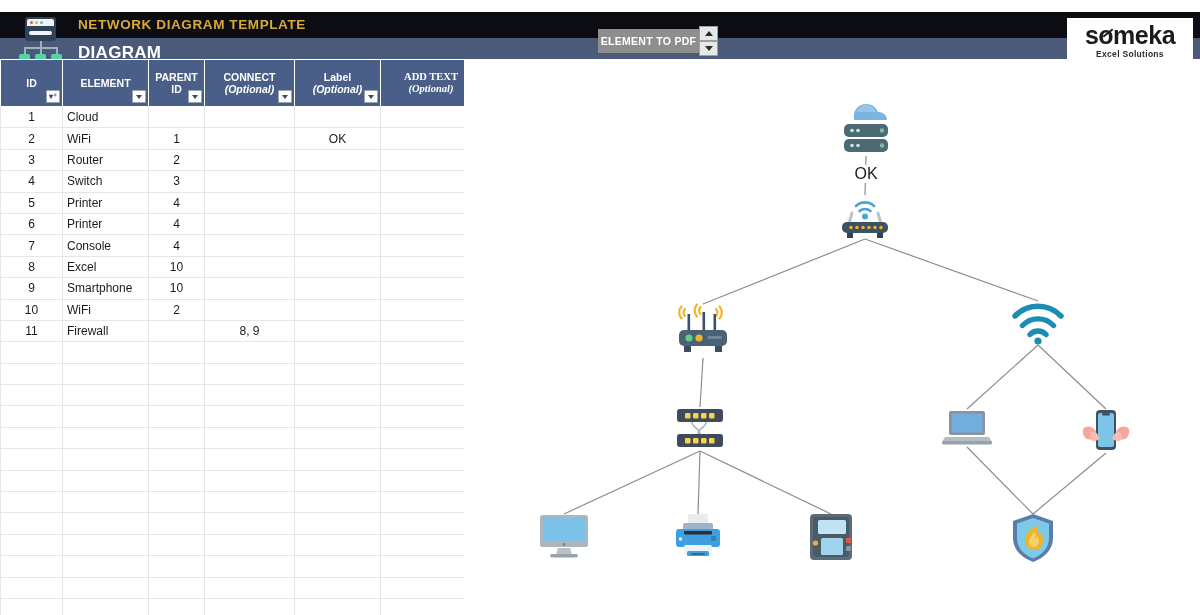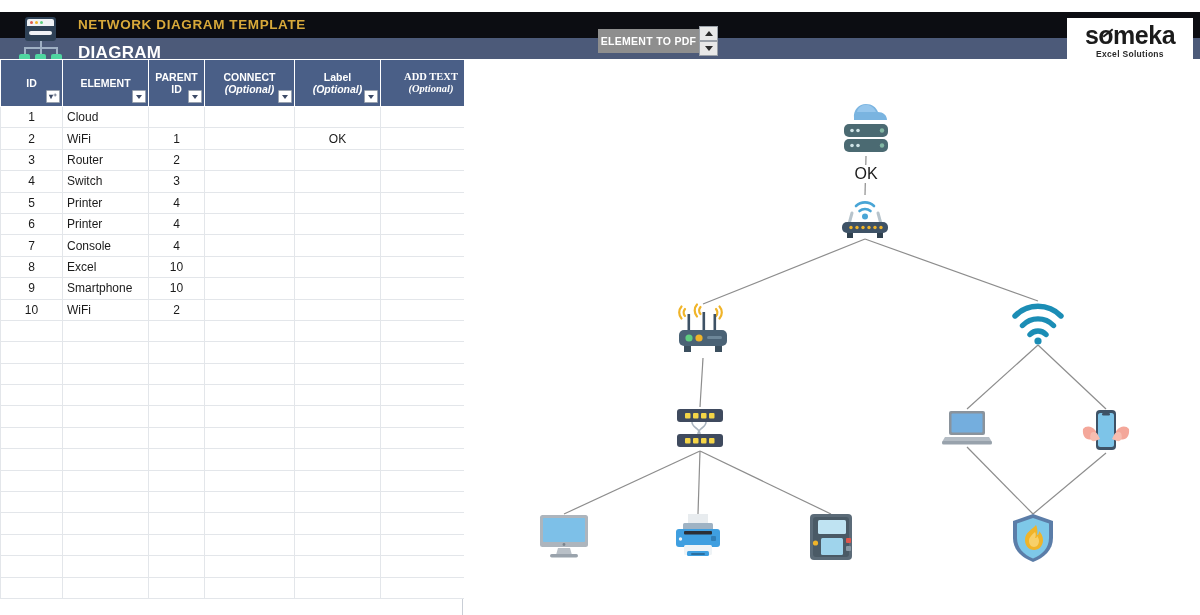--- a/index.html
+++ b/index.html
@@ -268,20 +268,28 @@
           </tr>
           <tr>
             <td class="c-id">10</td>
             <td class="c-el">WiFi</td>
             <td class="c-pid">2</td>
             <td class="c-con"></td>
             <td class="c-lab"></td>
             <td class="c-txt"></td>
           </tr>
           <tr>
+            <td class="c-id">11</td>
+            <td class="c-el">Firewall</td>
+            <td class="c-pid"></td>
+            <td class="c-con">8, 9</td>
+            <td class="c-lab"></td>
+            <td class="c-txt"></td>
+          </tr>
+          <tr>
             <td class="c-id"></td>
             <td class="c-el"></td>
             <td class="c-pid"></td>
             <td class="c-con"></td>
             <td class="c-lab"></td>
             <td class="c-txt"></td>
           </tr>
           <tr>
             <td class="c-id"></td>
             <td class="c-el"></td>

